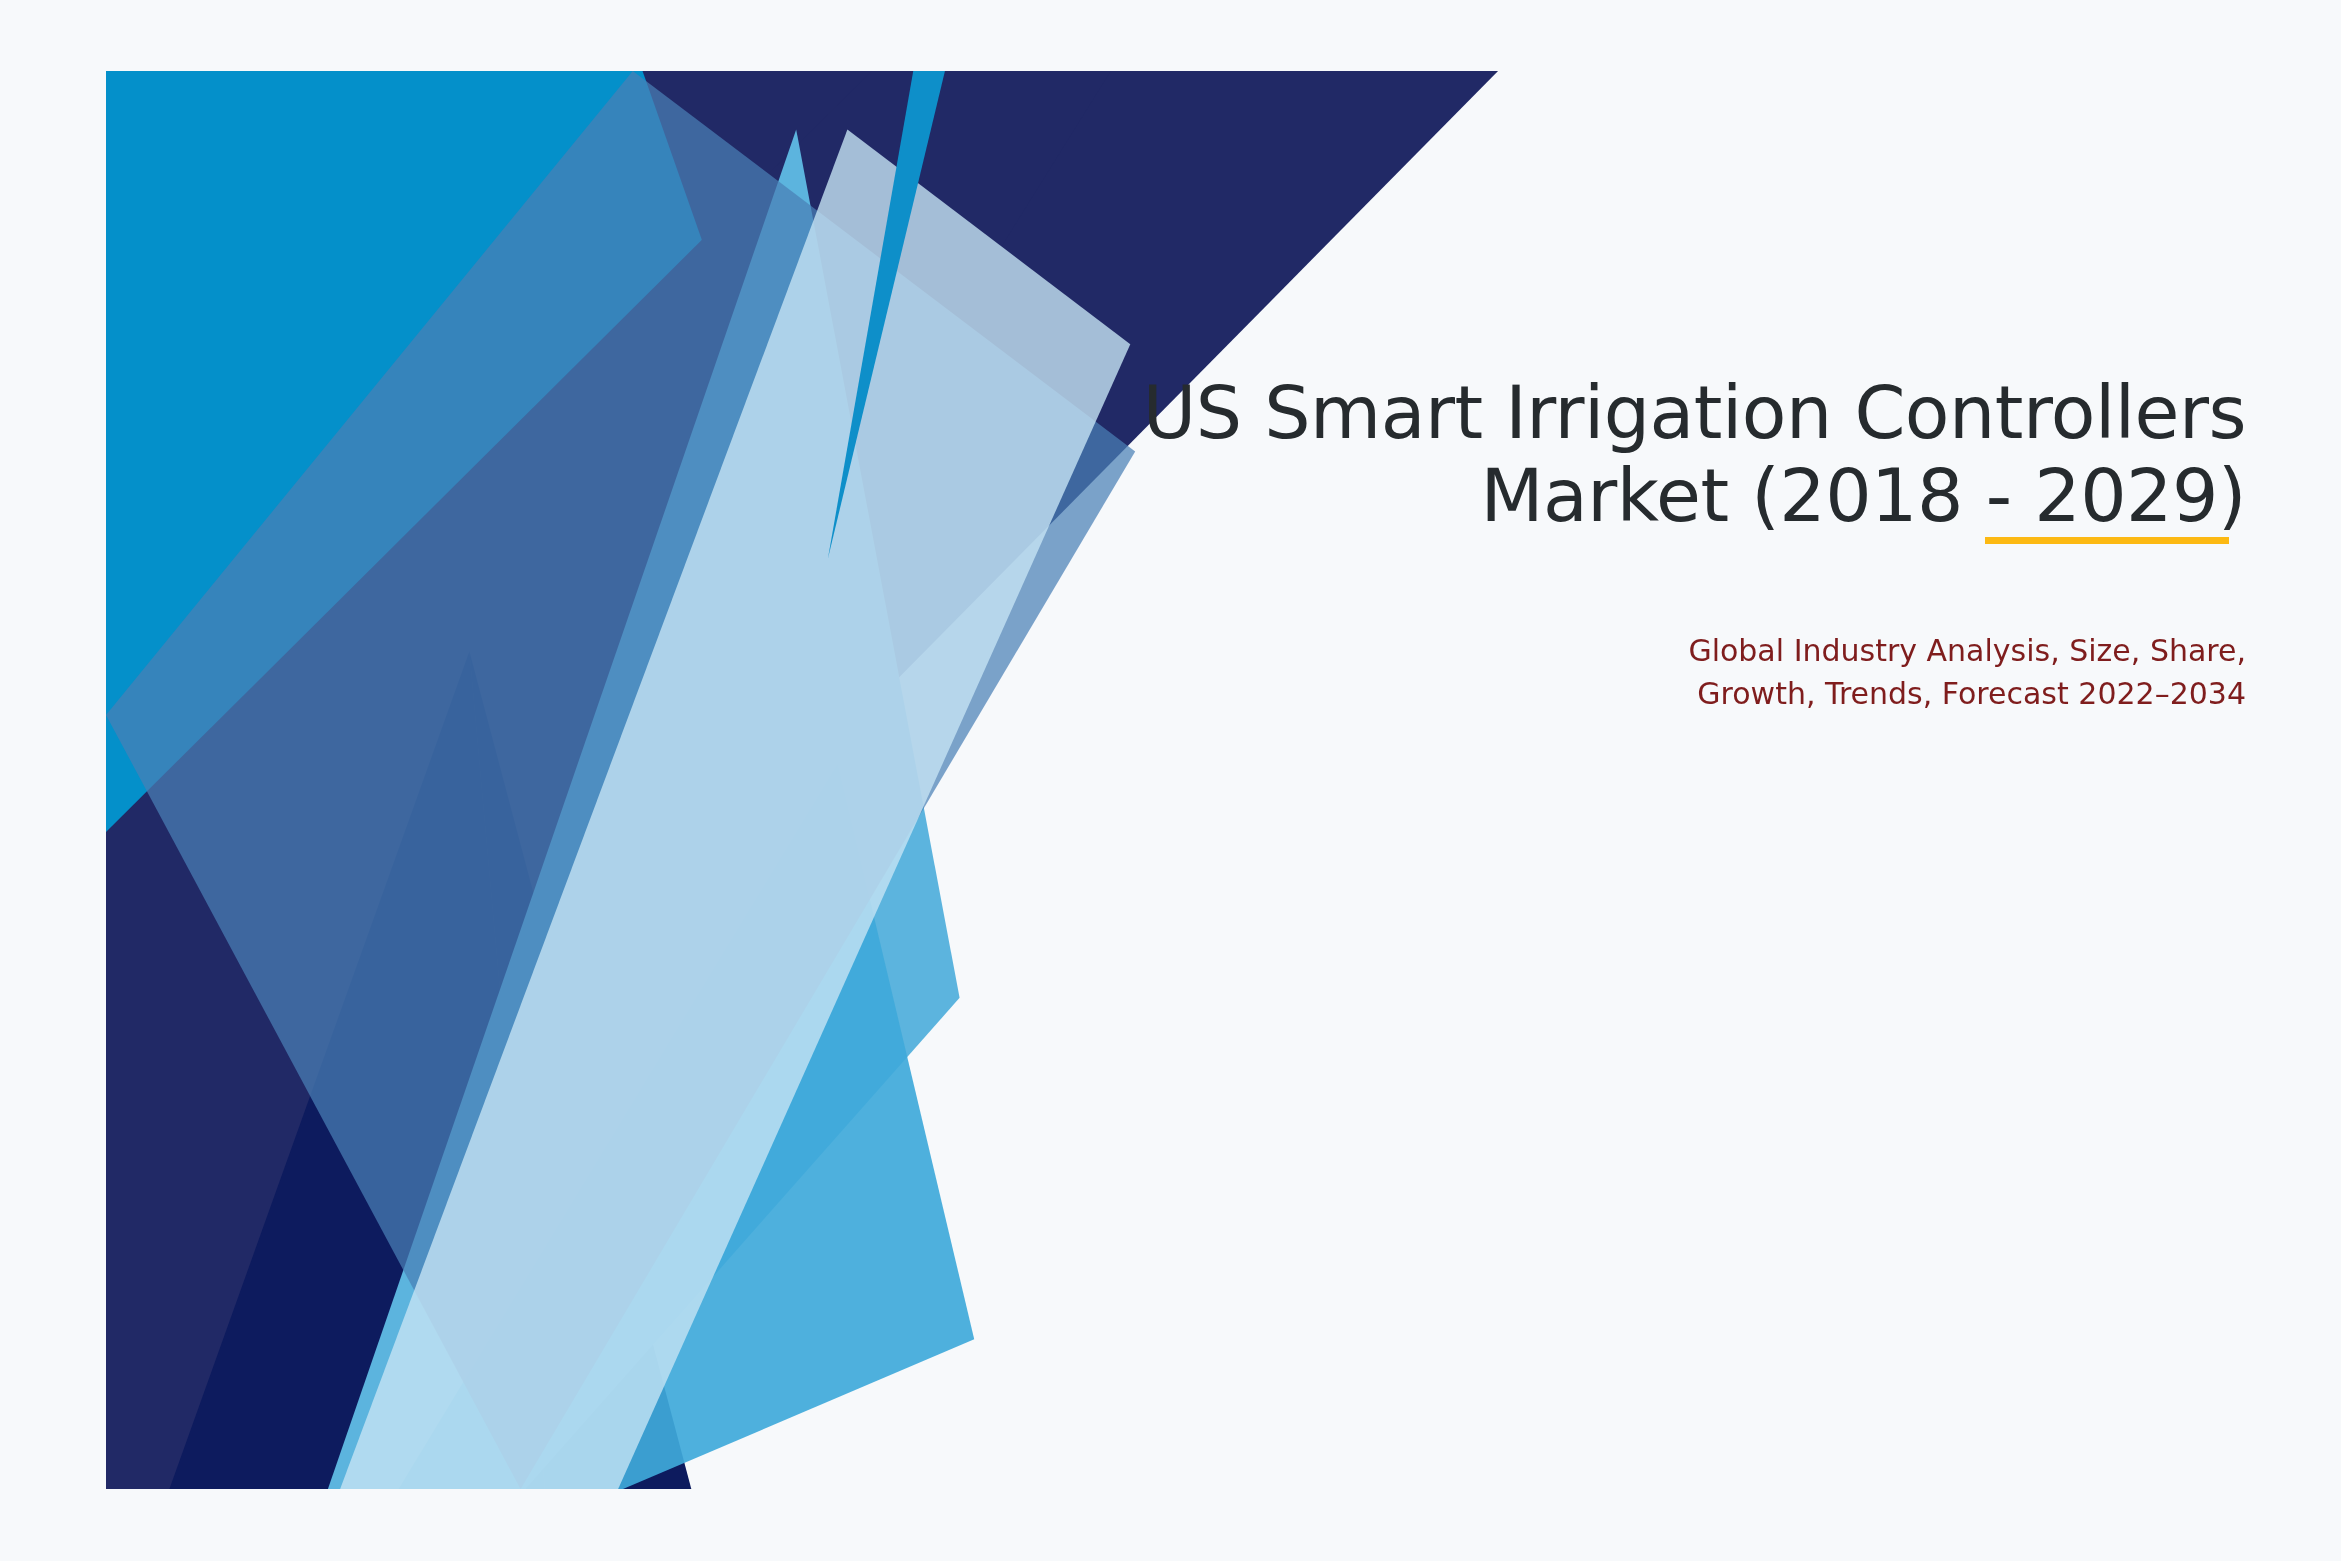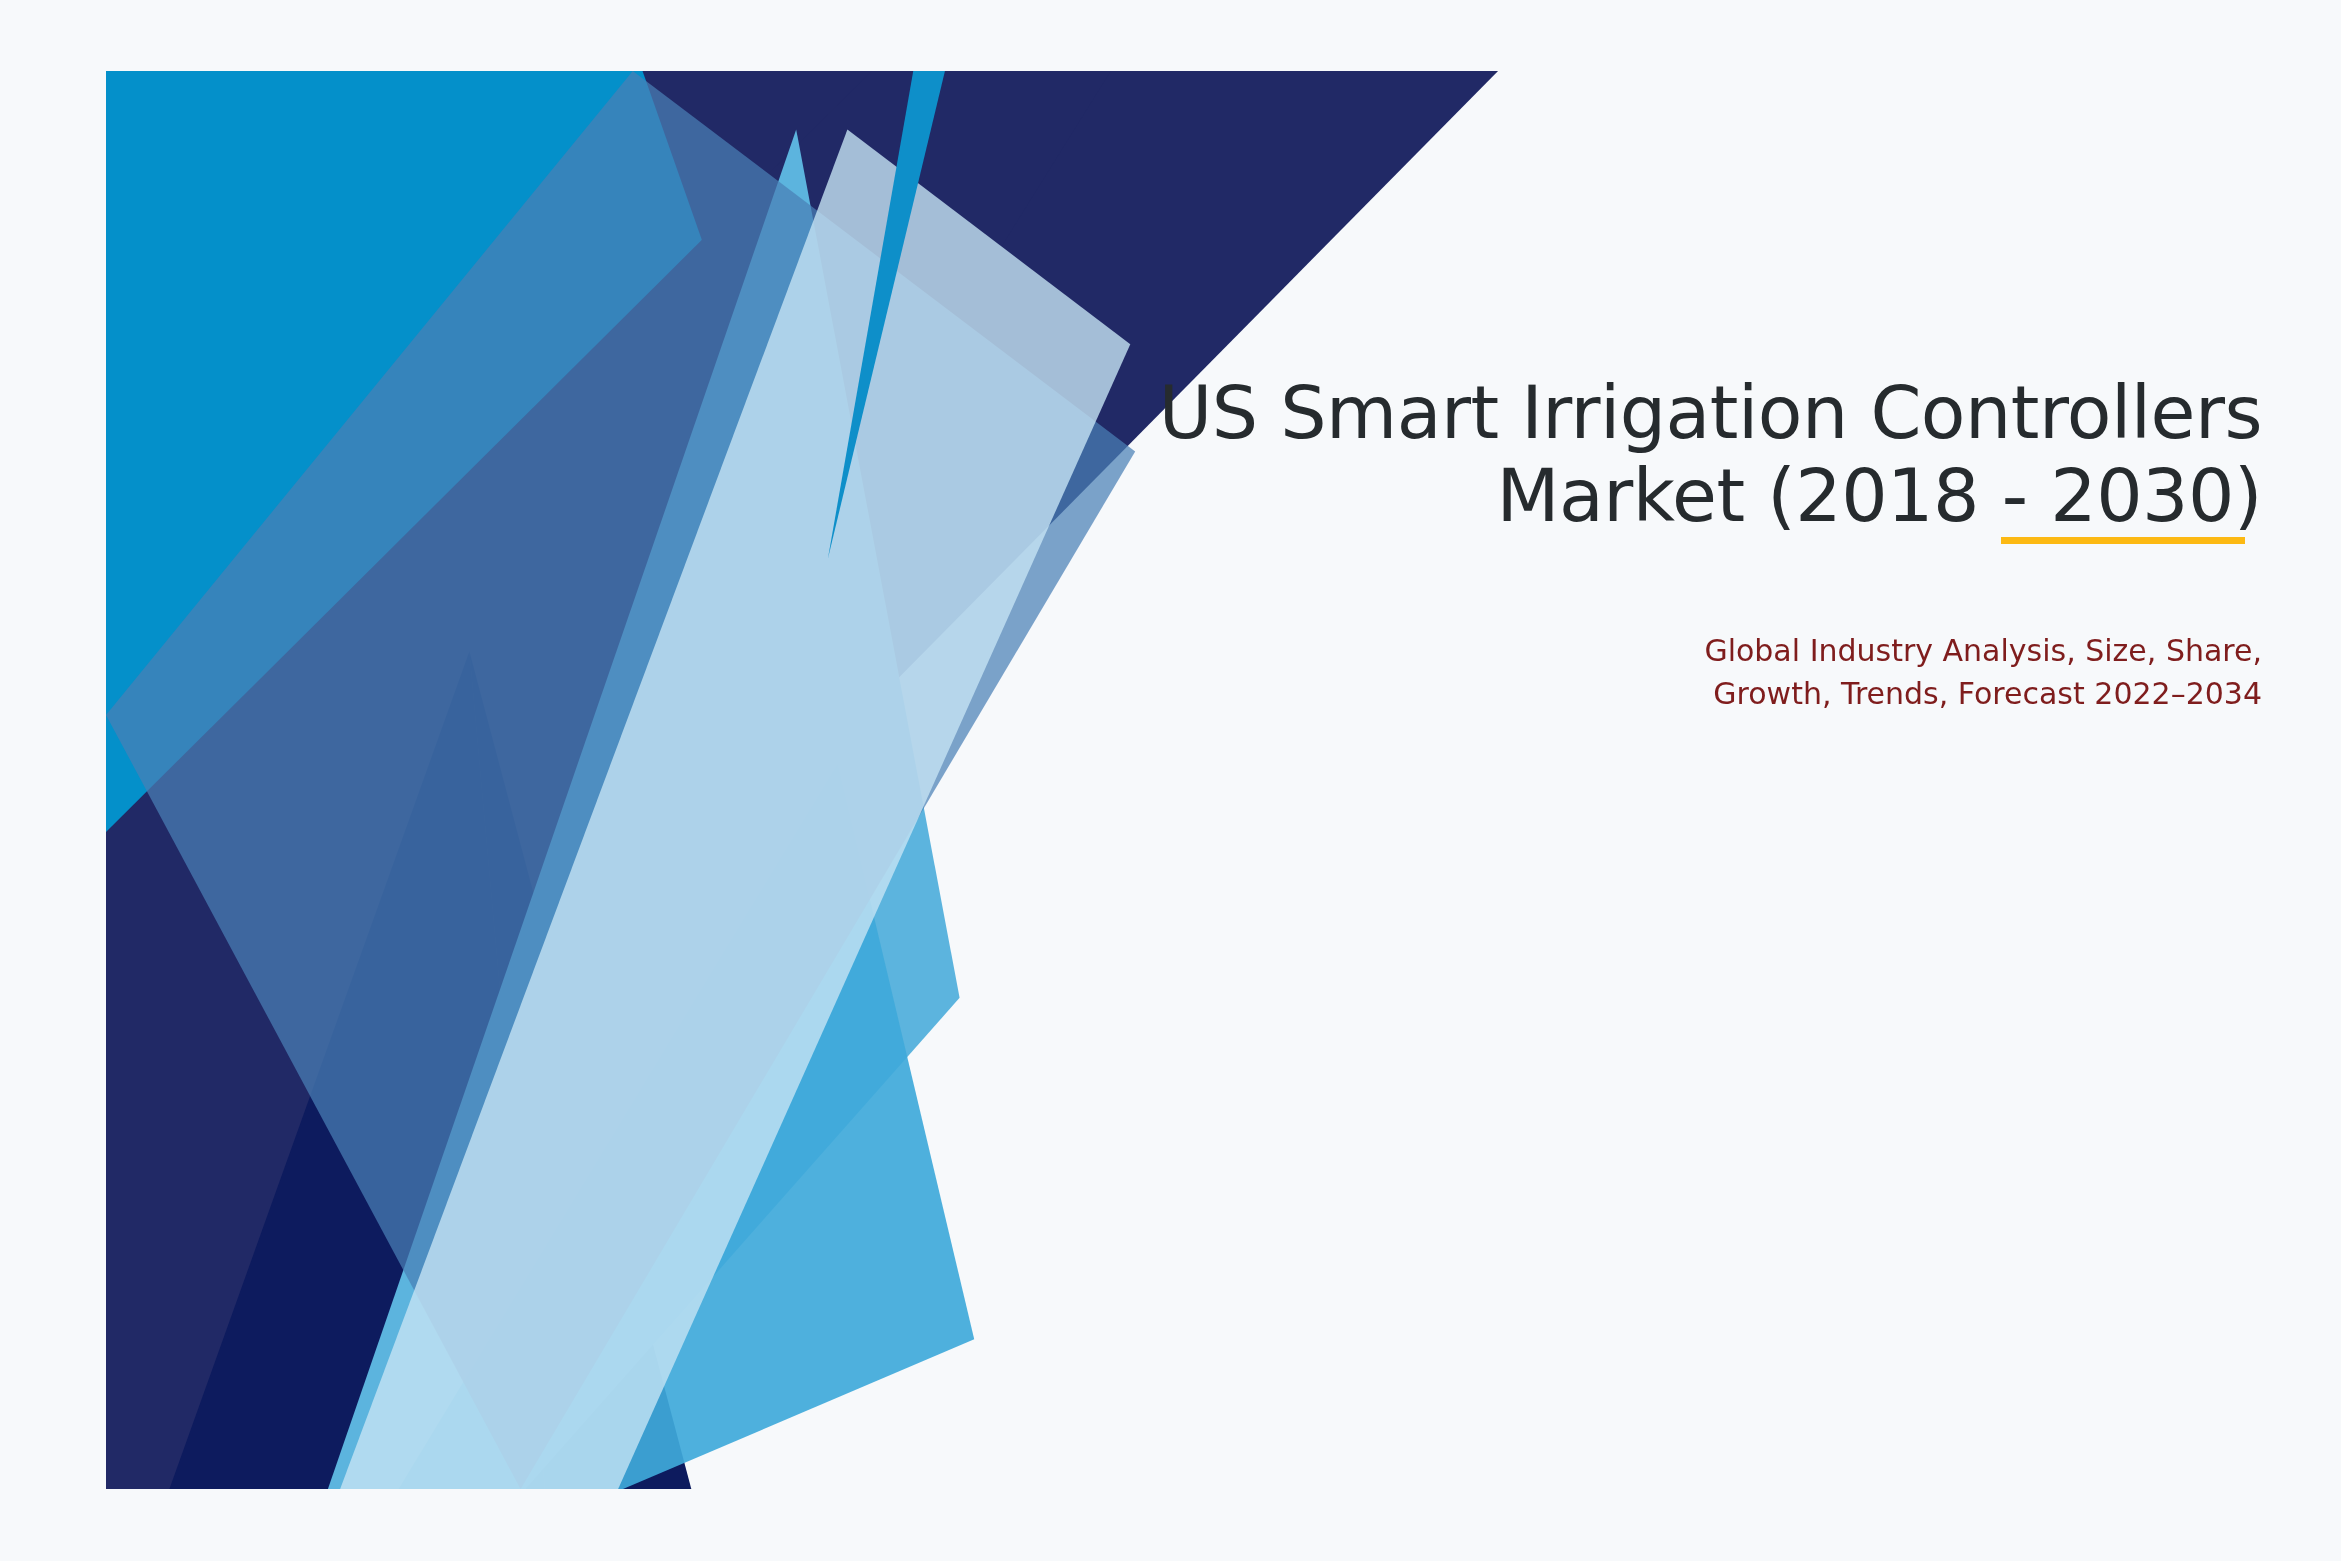--- a/index.html
+++ b/index.html
@@ -31,21 +31,21 @@
   }
   #artwork svg {
     display: block;
     width: 100%;
     height: 100%;
   }
 
   
   #text-block {
     position: absolute;
-    right: 80px;
+    right: 96px;
     top: 371px;
     width: 1200px;
     text-align: right;
   }
 
   #title-wrap {
     position: relative;
     display: block;
   }
 
@@ -125,21 +125,21 @@
     </svg>
   </div>
 
   <div id="text-block">
 
     <div id="title-wrap">
       <div id="title-accent"></div>
 
       <span class="title-line line1">US Smart Irrigation Controllers</span>
 
-      <span class="title-line line2"><span>Market (2018 - </span><span class="behind-accent">2030)</span></span>
+      <span class="title-line line2"><span>Market (2018 - </span><span class="behind-accent">2029)</span></span>
     </div>
 
     <div id="subtitle">
       <span class="sub-line">Global Industry Analysis, Size, Share,</span>
       <span class="sub-line">Growth, Trends, Forecast 2022–2034</span>
     </div>
 
   </div>
 
 </div>

